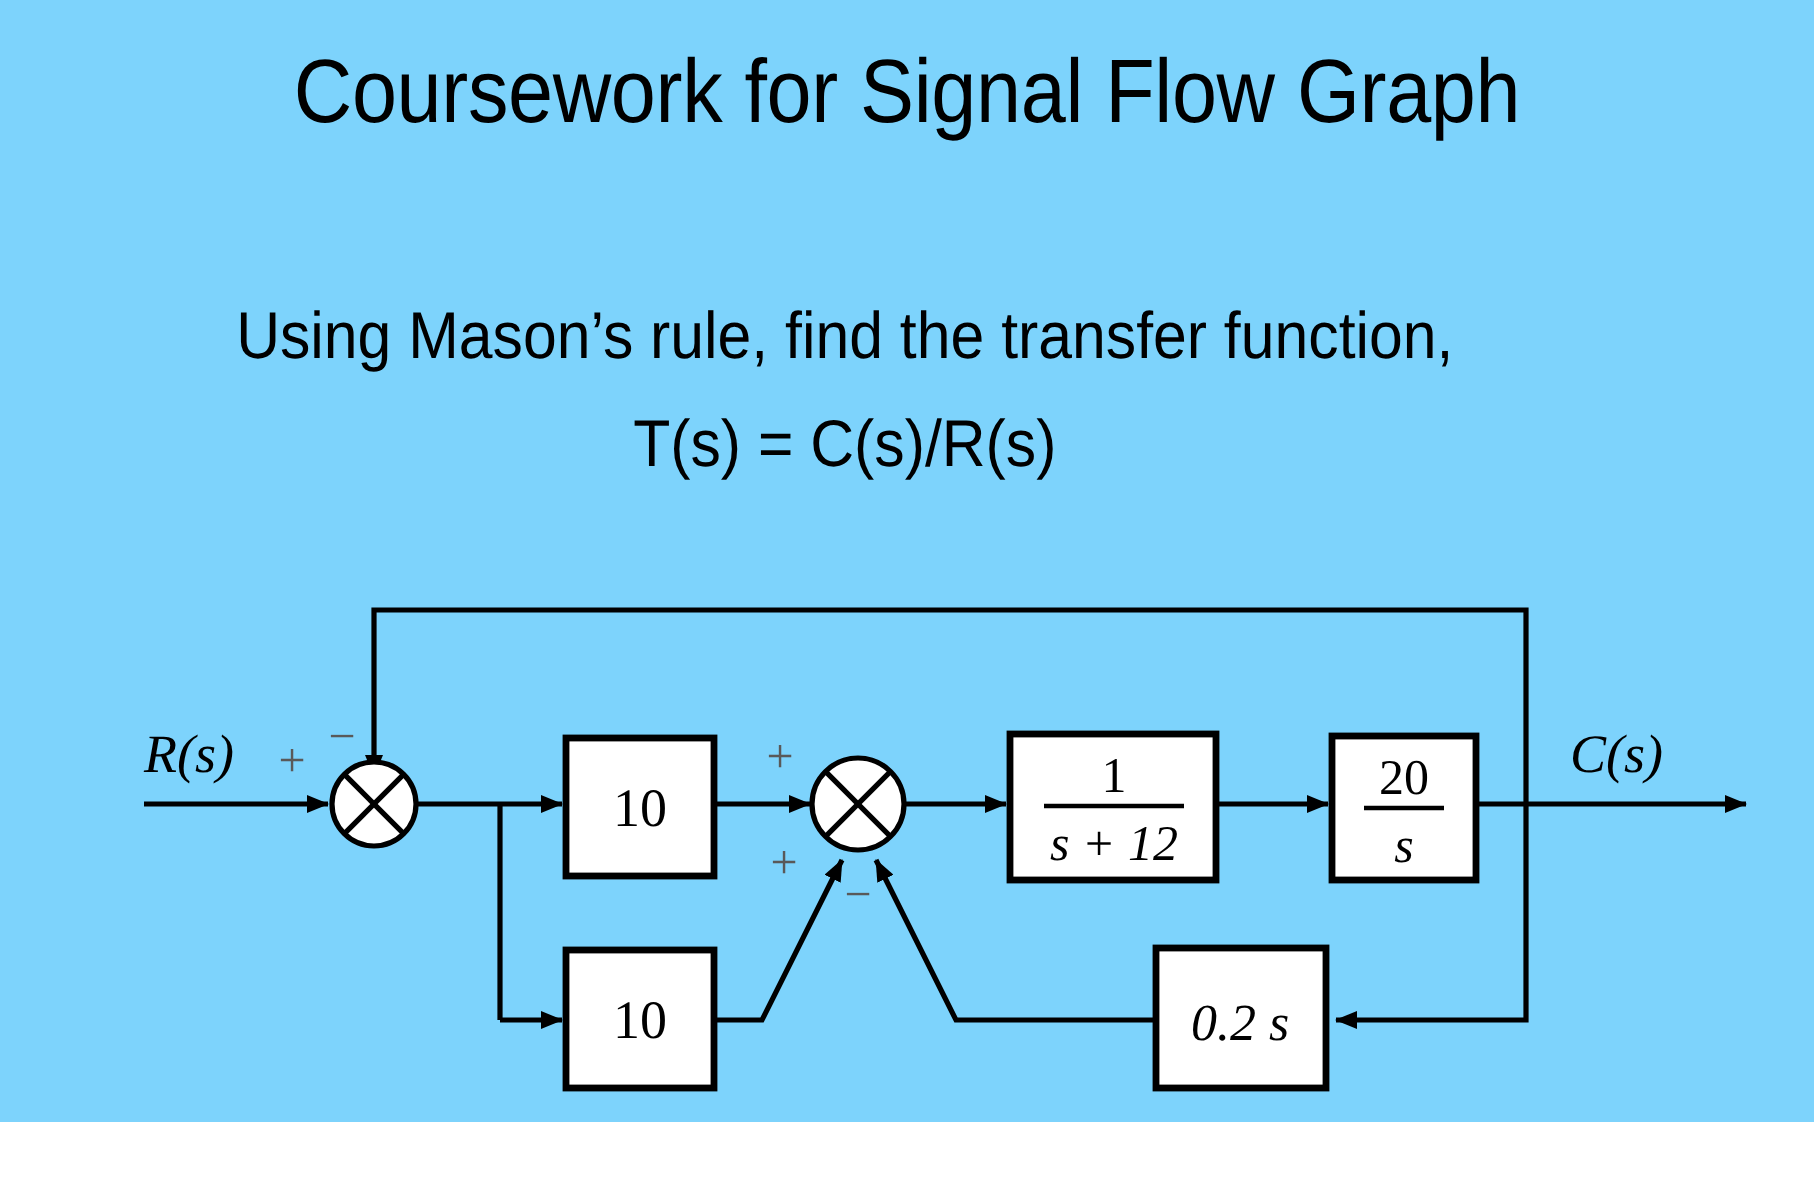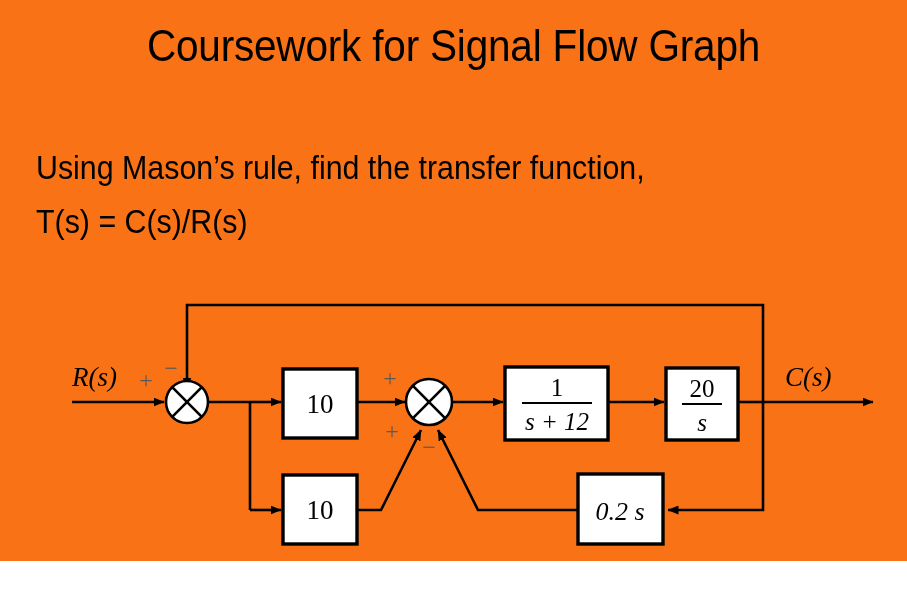--- a/index.html
+++ b/index.html
@@ -13,21 +13,21 @@
     position: relative;
     overflow: hidden;
     font-family: "Liberation Sans", sans-serif;
     color: #000000;
   }
   #slide {
     position: absolute;
     left: 0; top: 0;
     width: 907px;
     height: 561px;
-    background: #f97316;
+    background: #7dd3fc;
   }
   .title {
     position: absolute;
     left: 0;
     top: 19px;
     width: 907px;
     text-align: center;
     font-family: "Liberation Sans", sans-serif;
     font-size: 45px;
     font-weight: 400;
@@ -41,20 +41,21 @@
   .body-text {
     position: absolute;
     left: 36px;
     top: 141px;
     width: 840px;
     font-family: "Liberation Sans", sans-serif;
     font-size: 33px;
     font-weight: 400;
     line-height: 54px;
     color: #000000;
+    text-align: center;
   }
   .body-line {
     display: block;
     transform: scaleX(0.92);
     transform-origin: 0% 50%;
     white-space: nowrap;
   }
   #diagram {
     position: absolute;
     left: 0;

